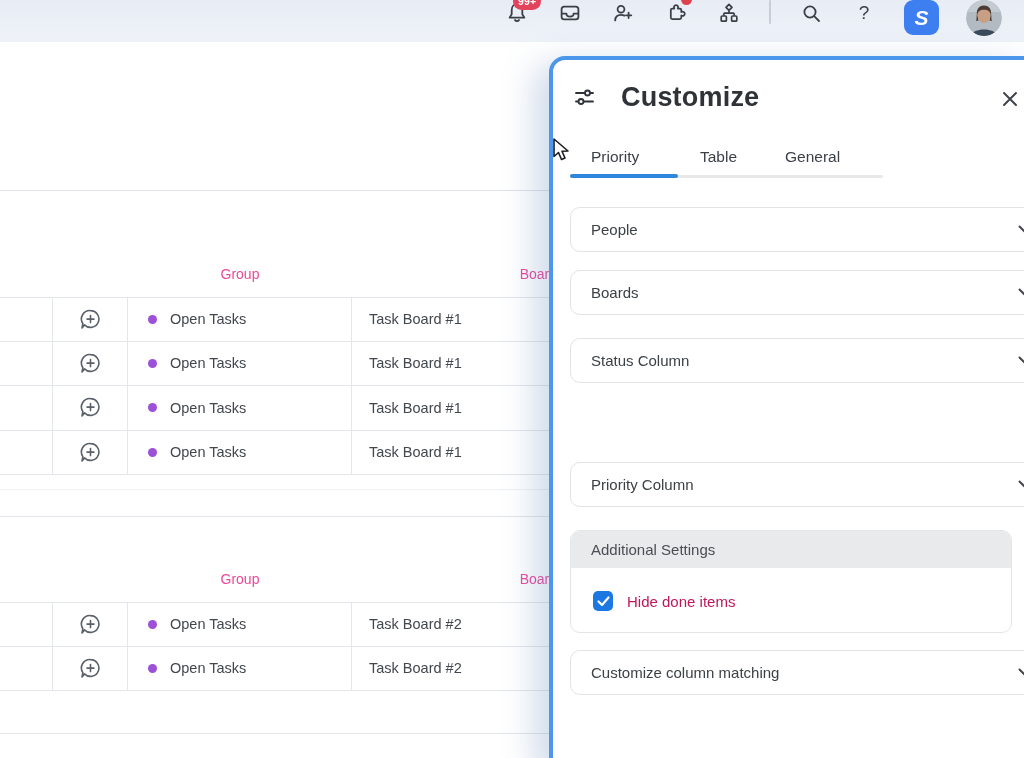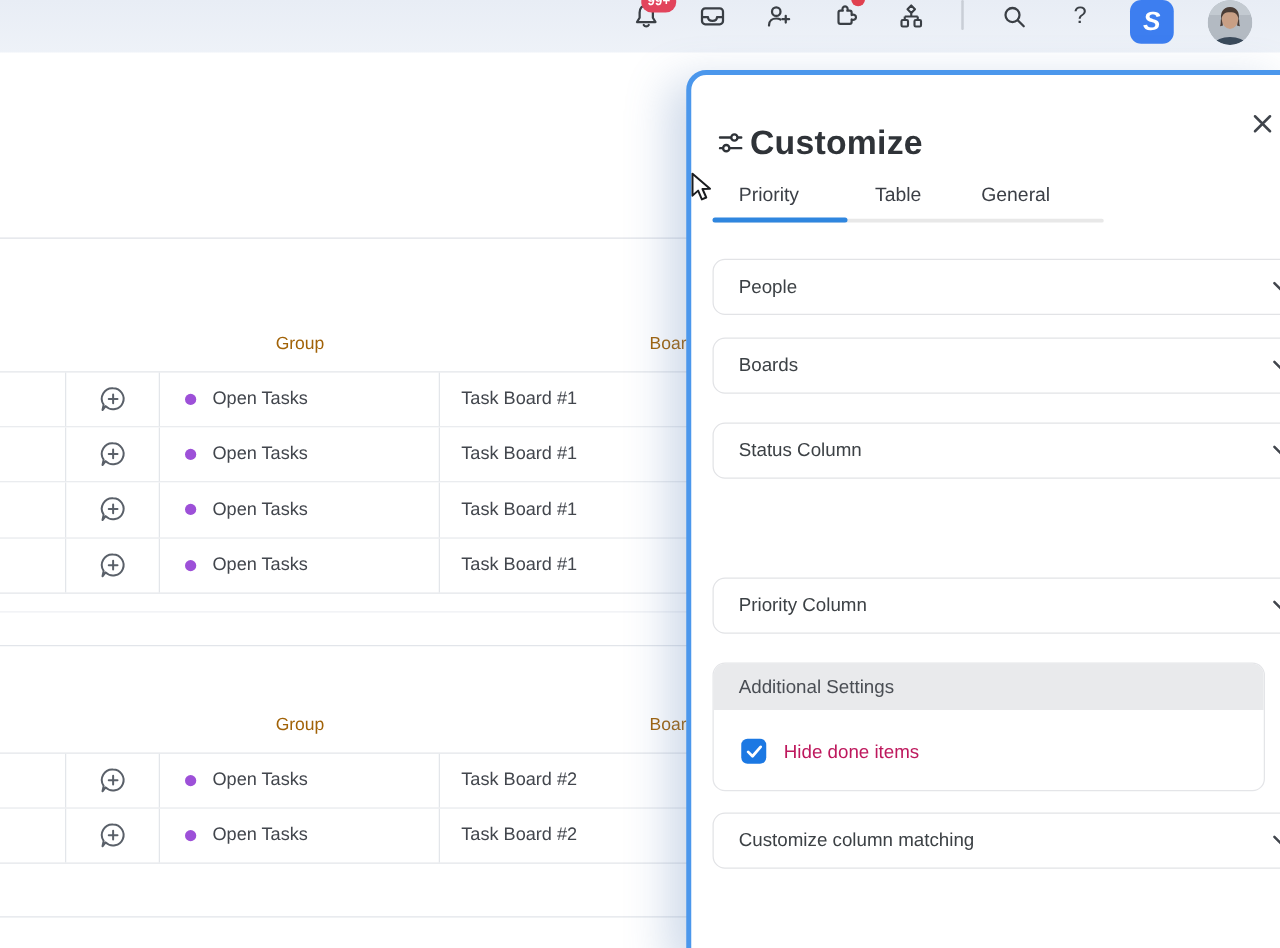--- a/index.html
+++ b/index.html
@@ -31,39 +31,39 @@
   .hline { position:absolute; left:0; width:557px; height:1px; }
   .hl-190 { top:148px; background:#dfe2e7; }
   .hl-489 { top:447px; background:#eef0f4; }
   .hl-516 { top:474px; background:#e2e5ea; }
   .hl-733 { top:691px; background:#e2e5ea; }
 
   .ttable { position:absolute; left:0; width:557px; }
   .t1 { top:209px; }
   .t2 { top:514px; }
   .thead, .trow { display:grid; grid-template-columns:53px 75px 224px 1fr; }
-  .thead { height:46px; align-items:center; font-size:14px; color:#a16207; }
+  .thead { height:46px; align-items:center; font-size:14px; color:#ec4899; }
   .th-group { text-align:center; }
   .th-board { text-align:right; padding-left:36px; }
   .trow { height:44.5px; border-bottom:1px solid #e3e6ea; background:#fff;
           font-size:14.5px; color:#42464d; }
   .trow:first-child { border-top:1px solid #e3e6ea; }
   .trow > div { display:flex; align-items:center; height:100%; }
   .cell-blank, .cell-icon, .cell-group { border-right:1px solid #e3e6ea; }
   .cell-icon { justify-content:center; cursor:pointer; }
   .cell-group { padding-left:20px; gap:13px; }
   .cell-board { padding-left:17px; }
   .gdot { width:9px; height:9px; border-radius:50%; background:#9d50d8; flex:0 0 9px; }
 
   
   .panel { position:absolute; left:549px; top:56px; width:481px; height:712px;
            background:#fff; border:4px solid #4b97ec; border-radius:16px 0 0 0;
            box-shadow:-14px 8px 34px rgba(96,134,186,.30); z-index:10; }
   .p-header { position:absolute; left:20px; top:22px; display:flex;
-              align-items:center; gap:4px;margin-top:17px; }
+              align-items:center; gap:25px; }
   .p-title { font-size:27px; font-weight:600; color:#2f3338; letter-spacing:.2px; }
   .p-close { position:absolute; left:444px; top:26px; width:26px; height:26px;
              display:flex; align-items:center; justify-content:center; cursor:pointer; }
   .tab { position:absolute; top:88px; font-size:15.5px; color:#3b3f46; cursor:pointer; }
   .tab-general { left:38px; }
   .tab-table { left:147px; }
   .tab-calendar { left:232px; }
   .tab-track { position:absolute; left:17px; top:115px; width:313px; height:3px;
                background:#e8e8e8; border-radius:2px; }
   .tab-active-bar { position:absolute; left:17px; top:114px; width:108px; height:4px;

